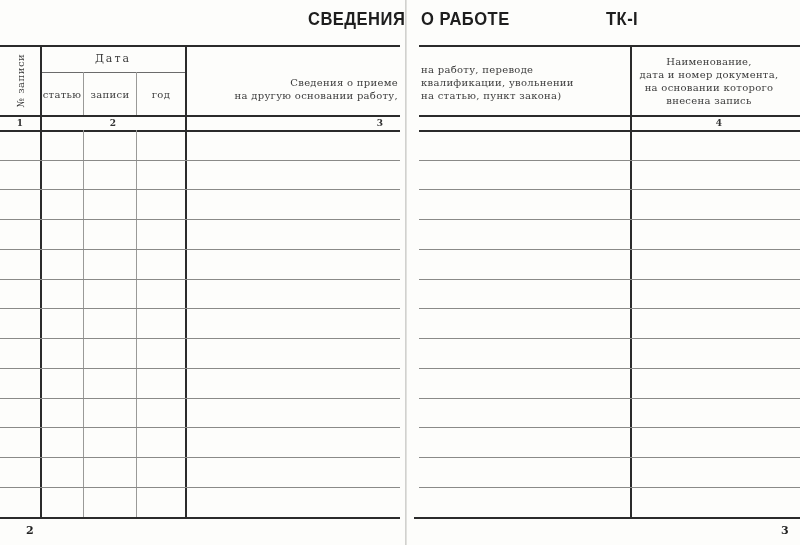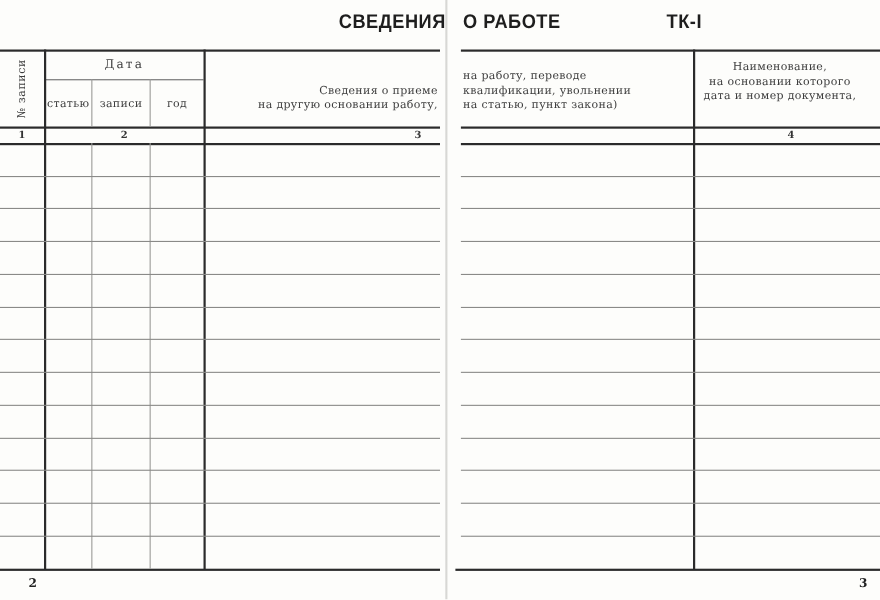--- a/index.html
+++ b/index.html
@@ -110,22 +110,23 @@
   <div class="vline thick" style="left:216px; top:45px; height:473px;"></div>
 
   <div class="hdr" style="left:7px; top:63px; width:205px;">
     <div>на работу, переводе</div>
     <div>квалификации, увольнении</div>
     <div>на статью, пункт закона)</div>
   </div>
 
   <div class="hdr center" style="left:218px; top:55px; width:154px;">
     <div>Наименование,</div>
+    <div>дата и номер документа,</div>
     <div>на основании которого</div>
-    <div>дата и номер документа,</div>
+    <div>внесена запись</div>
   </div>
 
   <div class="colnum" style="left:218px; top:118px; width:174px;">4</div>
 
   <div>
     <div class="hline row" style="left:5px; top:160px; width:387px;"></div>
     <div class="hline row" style="left:5px; top:189px; width:387px;"></div>
     <div class="hline row" style="left:5px; top:219px; width:387px;"></div>
     <div class="hline row" style="left:5px; top:249px; width:387px;"></div>
     <div class="hline row" style="left:5px; top:279px; width:387px;"></div>

